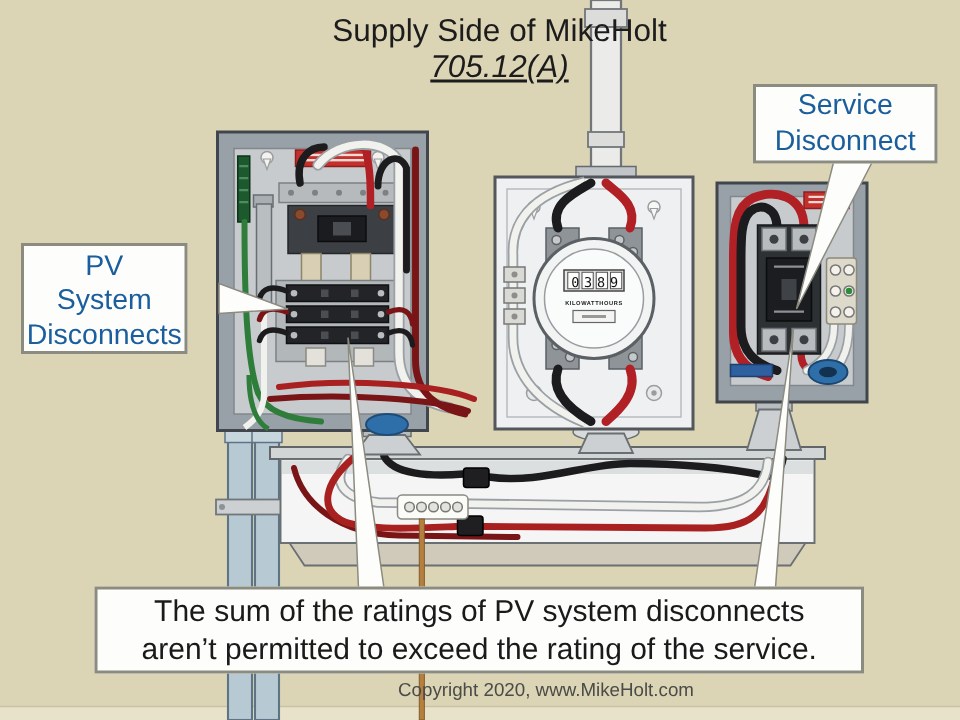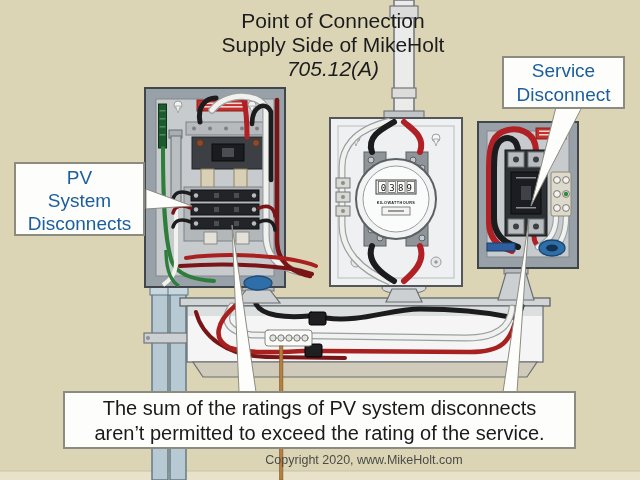--- a/index.html
+++ b/index.html
@@ -2,24 +2,24 @@
 <html><head>
 <meta charset="utf-8">
 <style>
   html,body{margin:0;padding:0;}
   .stage{position:relative;width:640px;height:480px;background:#dbd5b6;overflow:hidden;
          font-family:"Liberation Sans",sans-serif;}
   .stage svg{position:absolute;left:0;top:0;z-index:1;}
   .overlay{position:absolute;z-index:2;}
   .title{left:173px;top:9px;width:320px;text-align:center;color:#1c1c1c;
          font-size:21px;line-height:24px;}
-  .title .it{font-style:italic;}
+  .title .it{font-style:italic;text-decoration:underline;}
   .callout{background:#fdfdfb;border:2px solid #8b8b80;color:#1a5e9e;text-align:center;
            white-space:pre-line;box-sizing:border-box;}
-  .callout.pv{left:14px;top:162px;width:131px;height:74px;font-size:19px;line-height:23px;padding-top:2px;}
+  .callout.pv{left:14px;top:162px;width:111px;height:74px;font-size:19px;line-height:23px;padding-top:2px;}
   .callout.svc{left:502px;top:56px;width:123px;height:53px;font-size:19px;line-height:24px;padding-top:1px;}
   .note{left:63px;top:391px;width:513px;height:58px;background:#fdfdfb;border:2px solid #8b8b80;
         color:#1a1a1a;font-size:20px;line-height:25px;text-align:center;white-space:pre-line;
         box-sizing:border-box;padding-top:3px;}
   .copyright{left:0;top:453px;width:640px;text-align:center;color:#4b4b47;font-size:12.5px;padding-left:44px;}
 </style>
 </head>
 <body>
 
 <div class="stage">
@@ -274,21 +274,20 @@
 
   <g>
     <polygon points="146,189 146,209 192,206" fill="#fdfdfb" stroke="#8b8b80" stroke-width="1"></polygon>
     <polygon points="556,107 582,107 531,206" fill="#fdfdfb" stroke="#8b8b80" stroke-width="1"></polygon>
     <polygon points="239,392 256,392 232,225" fill="#fdfdfb" stroke="#8b8b80" stroke-width="1"></polygon>
     <polygon points="503,392 517,392 529,219" fill="#fdfdfb" stroke="#8b8b80" stroke-width="1"></polygon>
   </g>
 </svg>
 
   <div class="overlay title">
-    <div>Point of Connection</div>
     <div>Supply Side of MikeHolt</div>
     <div class="it">705.12(A)</div>
   </div>
 
   <div class="overlay callout pv">PV
 System
 Disconnects</div>
 
   <div class="overlay callout svc">Service
 Disconnect</div>

